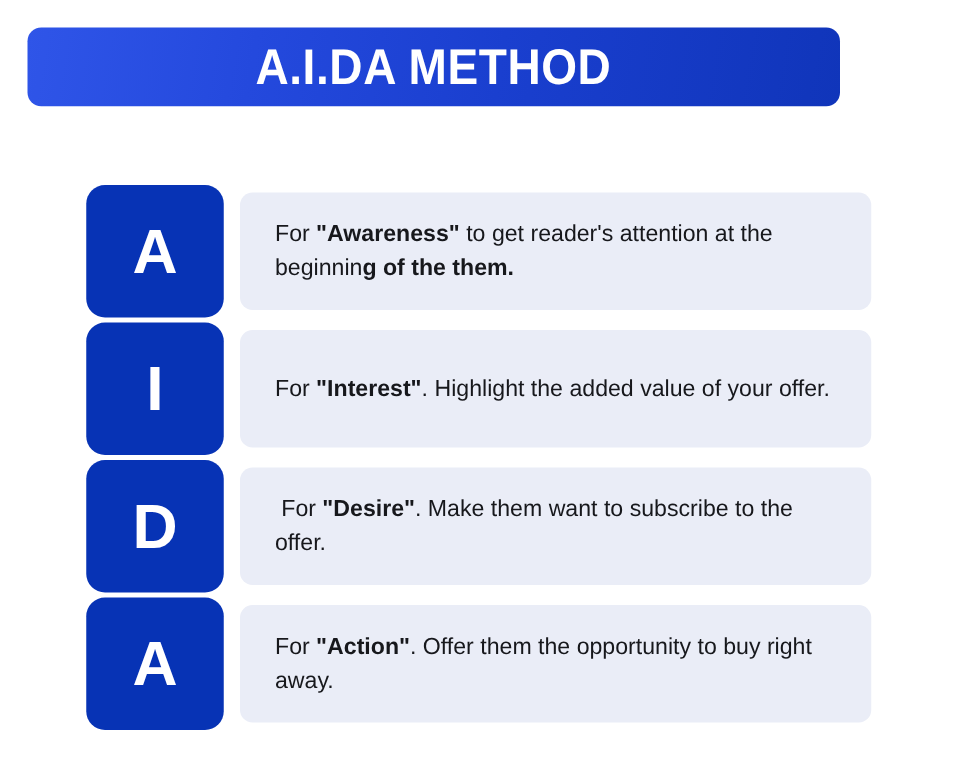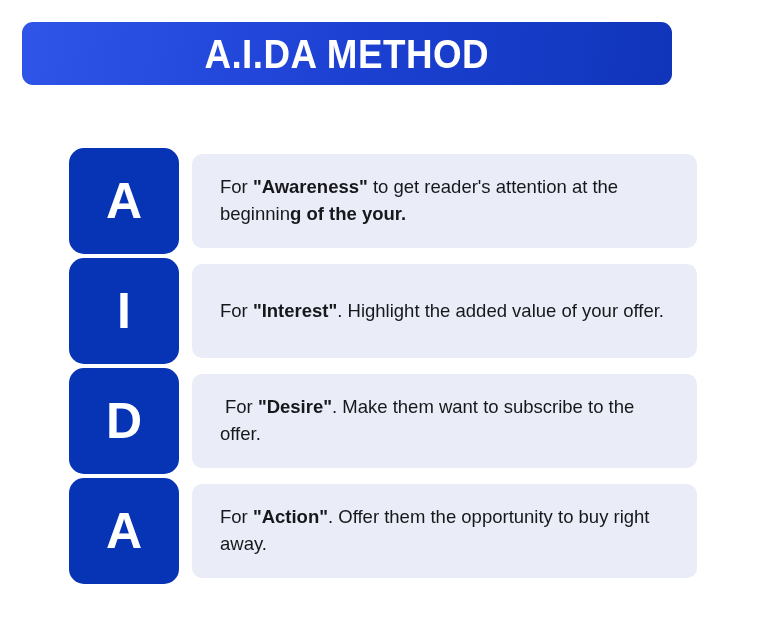--- a/index.html
+++ b/index.html
@@ -117,21 +117,21 @@
   <div class="header-banner">
     <div class="header-title">A.I.DA METHOD</div>
   </div>
 
   <div class="rows">
       <div class="row">
         <div class="letter-tile">
           <span class="letter-tile-label">A</span>
         </div>
         <div class="text-panel">
-          <div class="panel-text"><span>For </span><b>"Awareness"</b><span> to get reader's attention at the beginnin</span><b>g of the your.</b></div>
+          <div class="panel-text"><span>For </span><b>"Awareness"</b><span> to get reader's attention at the beginnin</span><b>g of the them.</b></div>
         </div>
       </div>
       <div class="row">
         <div class="letter-tile">
           <span class="letter-tile-label">I</span>
         </div>
         <div class="text-panel">
           <div class="panel-text"><span>For </span><b>"Interest"</b><span>. Highlight the added value of your offer.</span></div>
         </div>
       </div>

